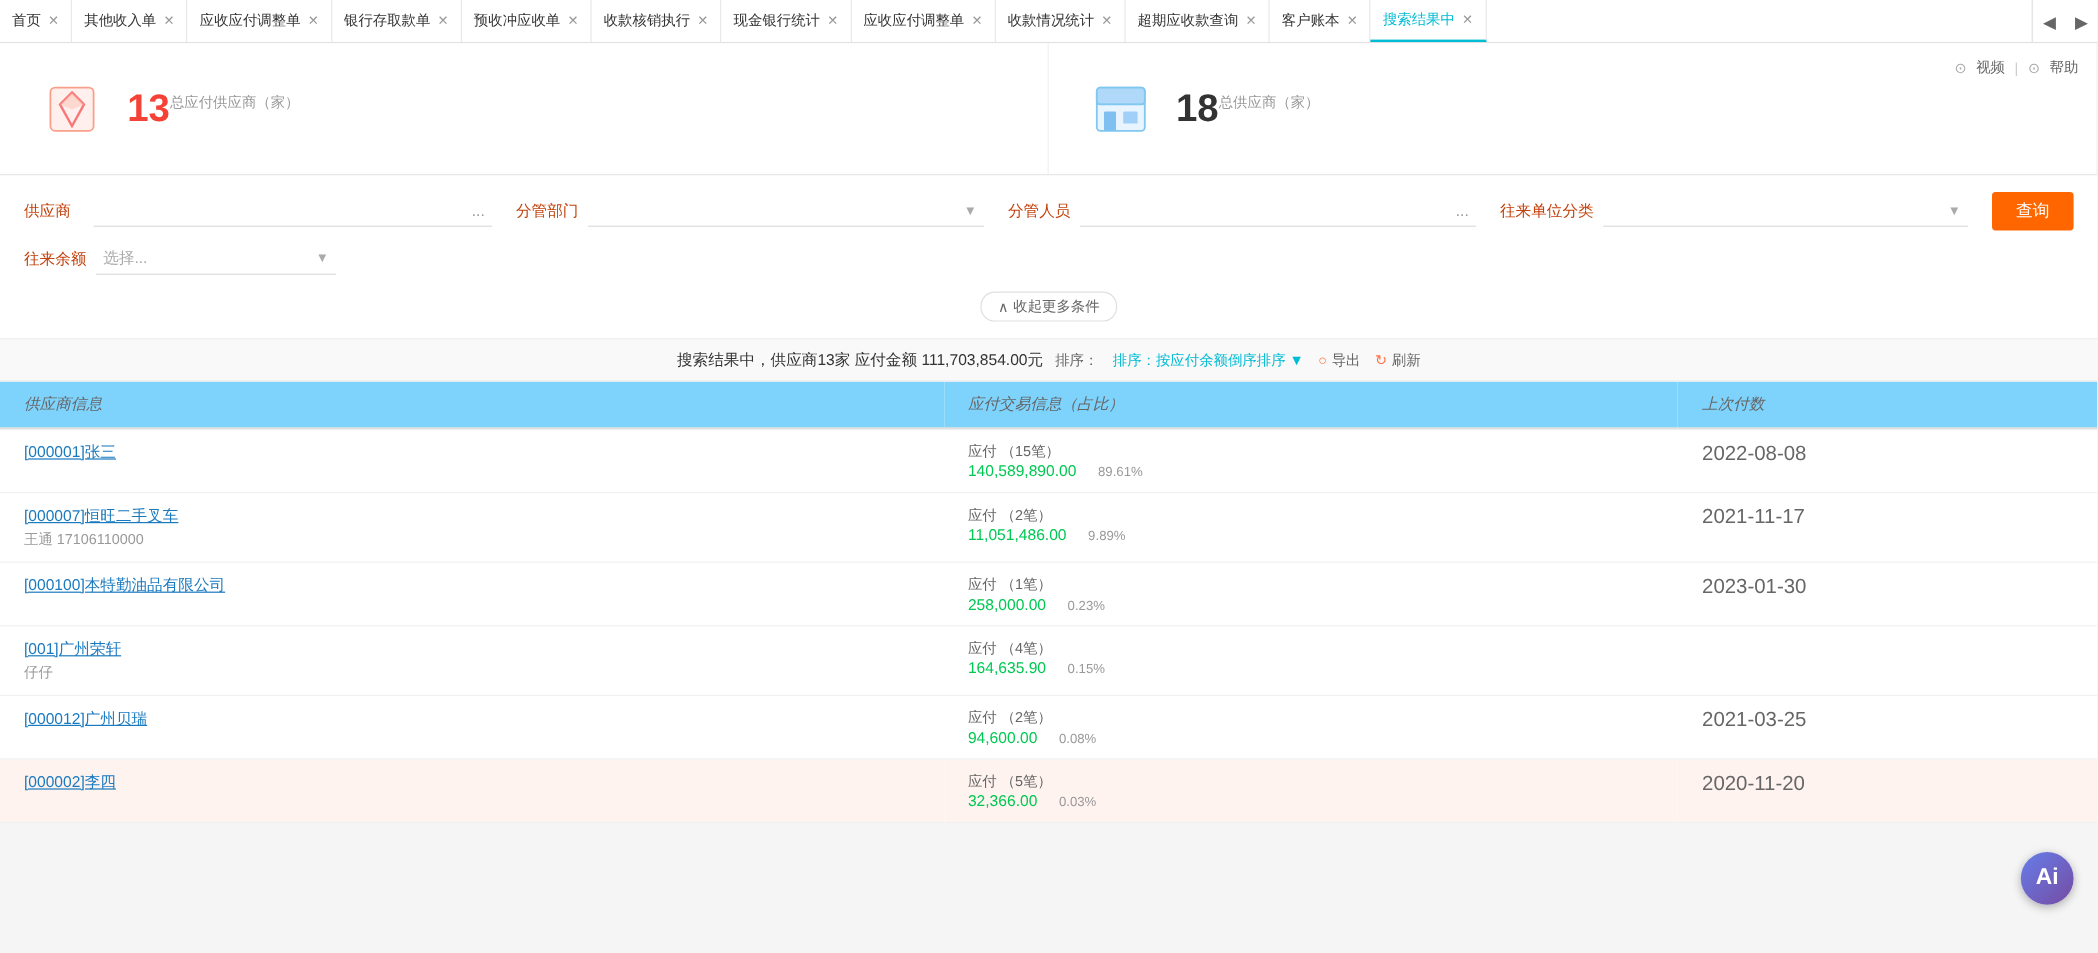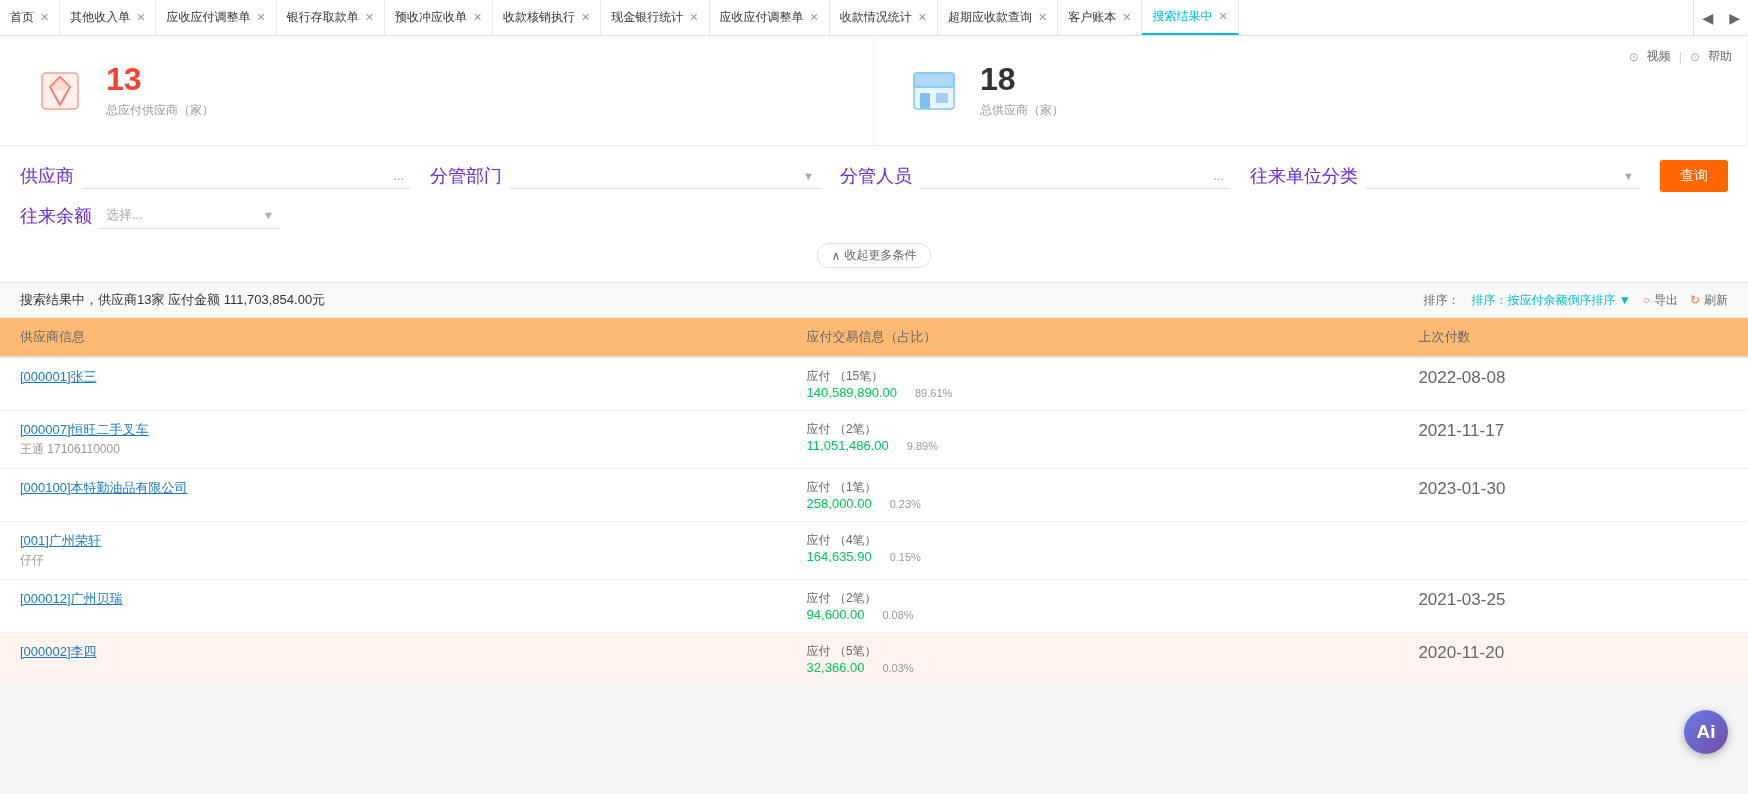--- a/index.html
+++ b/index.html
@@ -62,21 +62,21 @@
     }
     .stat-icon {
       width: 60px;
       height: 60px;
       margin-right: 16px;
       display: flex;
       align-items: center;
       justify-content: center;
     }
     .stat-icon svg { width: 56px; height: 56px; }
-    .stat-info { display: flex; flex-direction: column; }
+    .stat-info { display: flex; flex-direction: row; }
     .stat-number { font-size: 32px; font-weight: bold; color: #f44336; line-height: 1.1; }
     .stat-label { font-size: 12px; color: #999; margin-top: 4px; }
     .stat-number-black { font-size: 32px; font-weight: bold; color: #333; line-height: 1.1; }
     .top-right-links {
       position: absolute;
       top: 12px;
       right: 16px;
       display: flex;
       align-items: center;
       gap: 8px;
@@ -98,22 +98,22 @@
       margin-bottom: 10px;
     }
     .search-field {
       display: flex;
       align-items: center;
       gap: 8px;
       flex: 1;
     }
     .search-field label {
       white-space: nowrap;
-      color: #6d28d9;
-      font-size: 18px;
+      color: #c2410c;
+      font-size: 13px;
       min-width: 50px;
       font-family: Liberation Mono, monospace;
     }
     .search-input-with-dots {
       flex: 1;
       border: none;
       border-bottom: 1px solid #ddd;
       padding: 4px 6px;
       font-size: 13px;
       outline: none;
@@ -166,21 +166,21 @@
       padding: 3px 14px;
       cursor: pointer;
       font-size: 12px;
       color: #666;
     }
 
     
     .result-bar {
       display: flex;
       align-items: center;
-      justify-content: space-between;
+      justify-content: center;
       padding: 8px 20px;
       background: #f9f9f9;
       border-bottom: 1px solid #e8e8e8;
       font-size: 13px;
       color: #333;
       gap: 10px;
     }
     .result-actions {
       display: flex;
       align-items: center;
@@ -201,22 +201,23 @@
     
     .table-container {
       background: #fff;
       overflow-x: auto;
     }
     table {
       width: 100%;
       border-collapse: collapse;
     }
     thead tr {
-      background: #fdba74;
+      background: #7dd3fc;
       border-bottom: 1px solid #e0e0e0;
+      font-style: italic;
     }
     thead th {
       padding: 10px 20px;
       text-align: left;
       font-weight: normal;
       color: #666;
       font-size: 13px;
       border-bottom: 2px solid #e0e0e0;
     }
     tbody tr {

